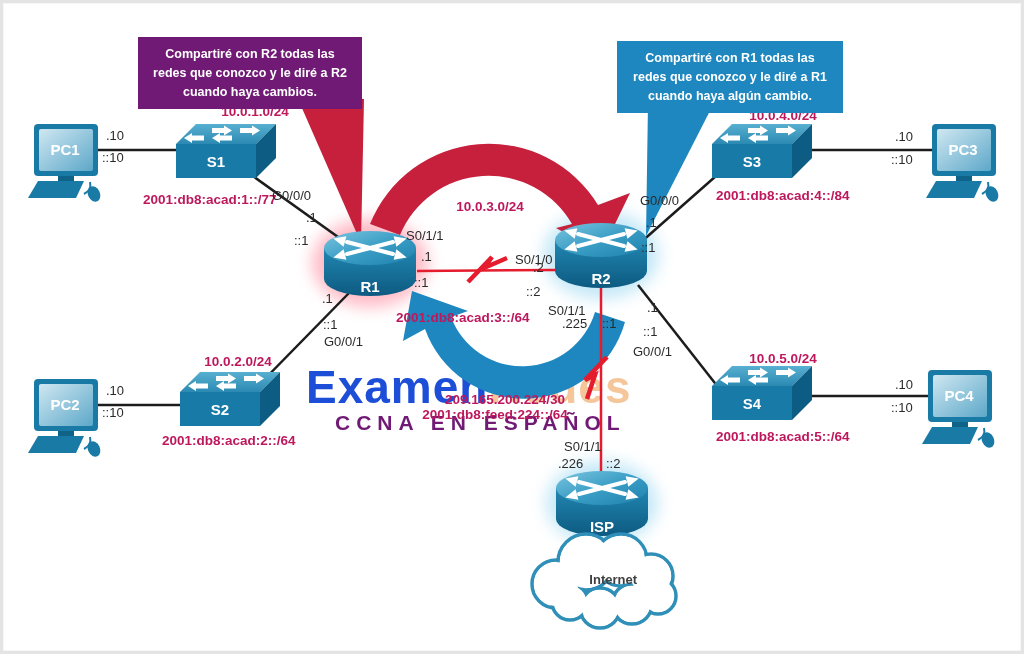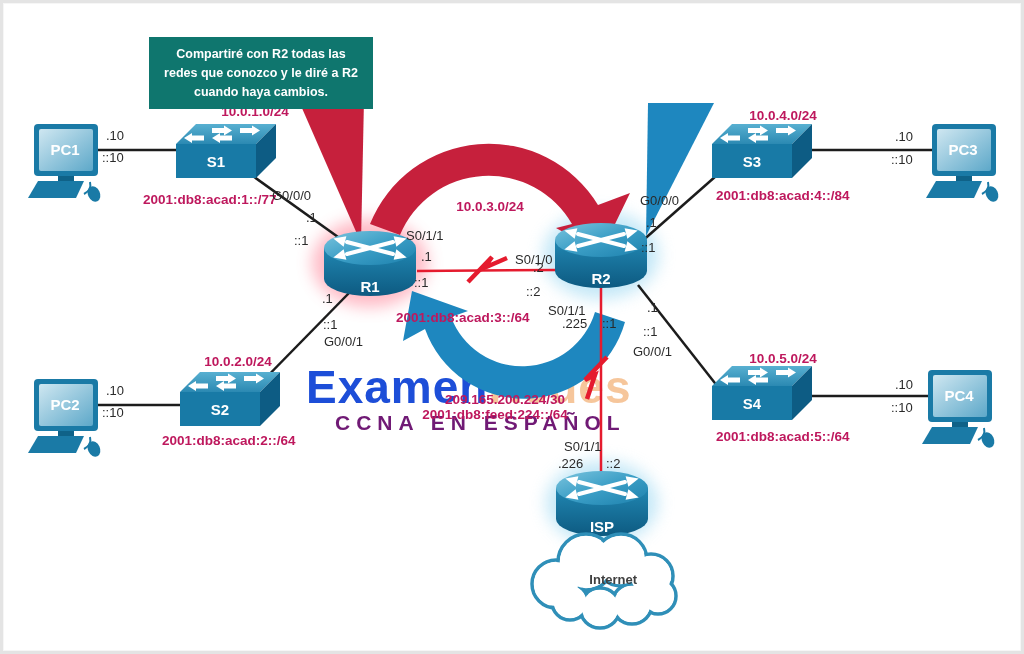--- a/index.html
+++ b/index.html
@@ -8,21 +8,21 @@
   .frame{position:absolute;inset:0;border:3px solid #e4e4e4;box-shadow:inset 0 0 0 1px #f6f6f6;
          pointer-events:none;z-index:6;}
   svg.diag{position:absolute;left:0;top:0;z-index:2;}
   .lbl{position:absolute;white-space:nowrap;font:400 13px "Liberation Sans",sans-serif;
        color:#2a2a2a;z-index:3;}
   .net{font-weight:700;font-size:13.5px;color:#be185d;}
   .ctr{text-align:center;}
   .devtext{font:700 15px "Liberation Sans",sans-serif;fill:#ffffff;text-anchor:middle;}
   .callout{position:absolute;color:#fff;font:700 12.5px/1.5 "Liberation Sans",sans-serif;
            text-align:center;padding:8px 10px;z-index:4;}
-  #callout-red{left:149px;top:37px;width:204px;background:#0f766e;}
+  #callout-red{left:138px;top:37px;width:204px;background:#701a75;}
   #callout-blue{left:617px;top:41px;width:206px;background:#1e87bf;}
   #wm1{position:absolute;left:306px;top:360px;font:700 46px "Liberation Sans",sans-serif;
        letter-spacing:1px;z-index:1;white-space:nowrap;}
   #wm1 .w1{color:#1d4ed8;text-align:right;} #wm1 .w2{color:#f6c69b;}
   #wm2{position:absolute;left:335px;top:411px;font:700 21px "Liberation Sans",sans-serif;
        letter-spacing:6px;color:#701a75;z-index:1;white-space:nowrap;}
   #lbl-internet{font-weight:700;color:#404040;width:72px;text-align:right;}
 </style>
 </head>
 <body>
@@ -239,20 +239,21 @@
           <circle cx="651" cy="576" r="20"></circle>
         <circle cx="658" cy="596" r="16"></circle>
           <circle cx="632" cy="604" r="18"></circle>
         <circle cx="600" cy="608" r="18"></circle>
           <circle cx="570" cy="602" r="16"></circle>
       </g>
     </g>
   </svg>
 
   <div id="callout-red" class="callout">Compartiré con R2 todas las redes que conozco y le diré a R2 cuando haya cambios.</div>
+  <div id="callout-blue" class="callout">Compartiré con R1 todas las redes que conozco y le diré a R1 cuando haya algún cambio.</div>
 
   <div class="lbl" style="left:106px;top:128px">.10</div>
   <div class="lbl" style="left:102px;top:150px">::10</div>
   <div class="lbl net ctr" style="left:185px;top:104px;width:140px">10.0.1.0/24</div>
   <div class="lbl net" style="left:143px;top:192px">2001:db8:acad:1::/77</div>
   <div class="lbl" style="left:272px;top:188px">G0/0/0</div>
   <div class="lbl" style="left:306px;top:210px">.1</div>
   <div class="lbl" style="left:294px;top:233px">::1</div>
   <div class="lbl" style="left:406px;top:228px">S0/1/1</div>
   <div class="lbl" style="left:421px;top:249px">.1</div>

